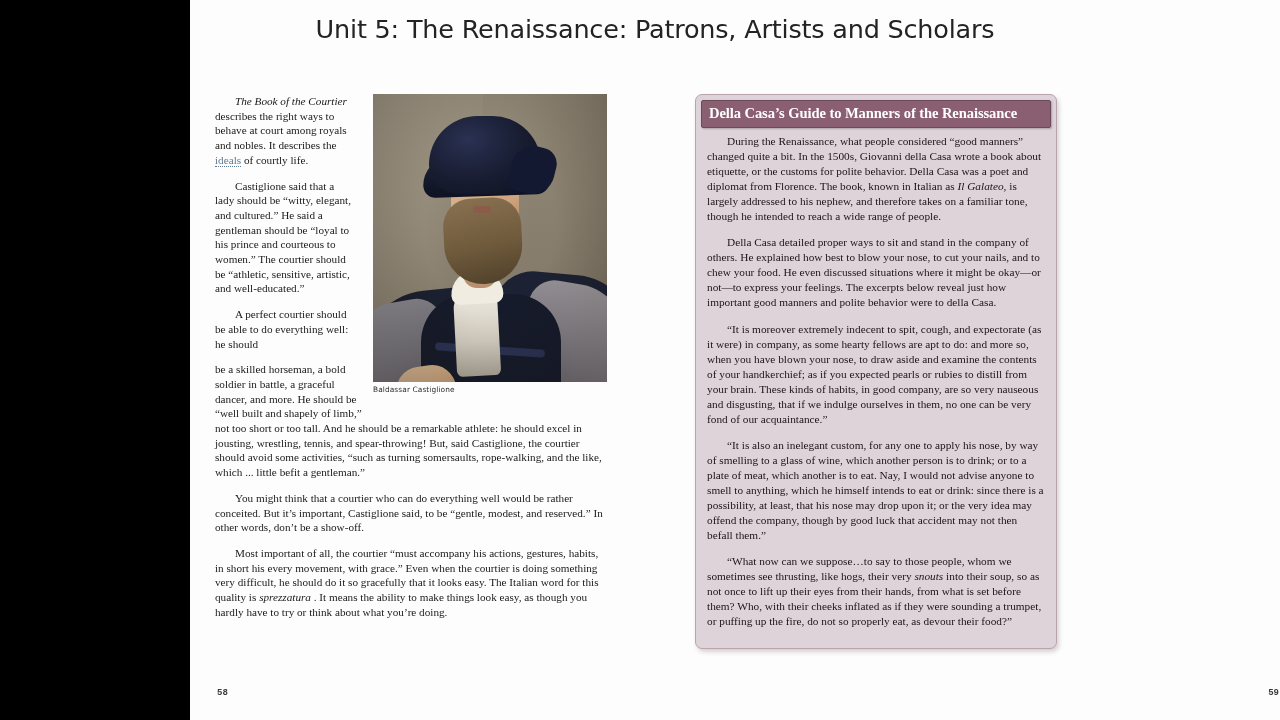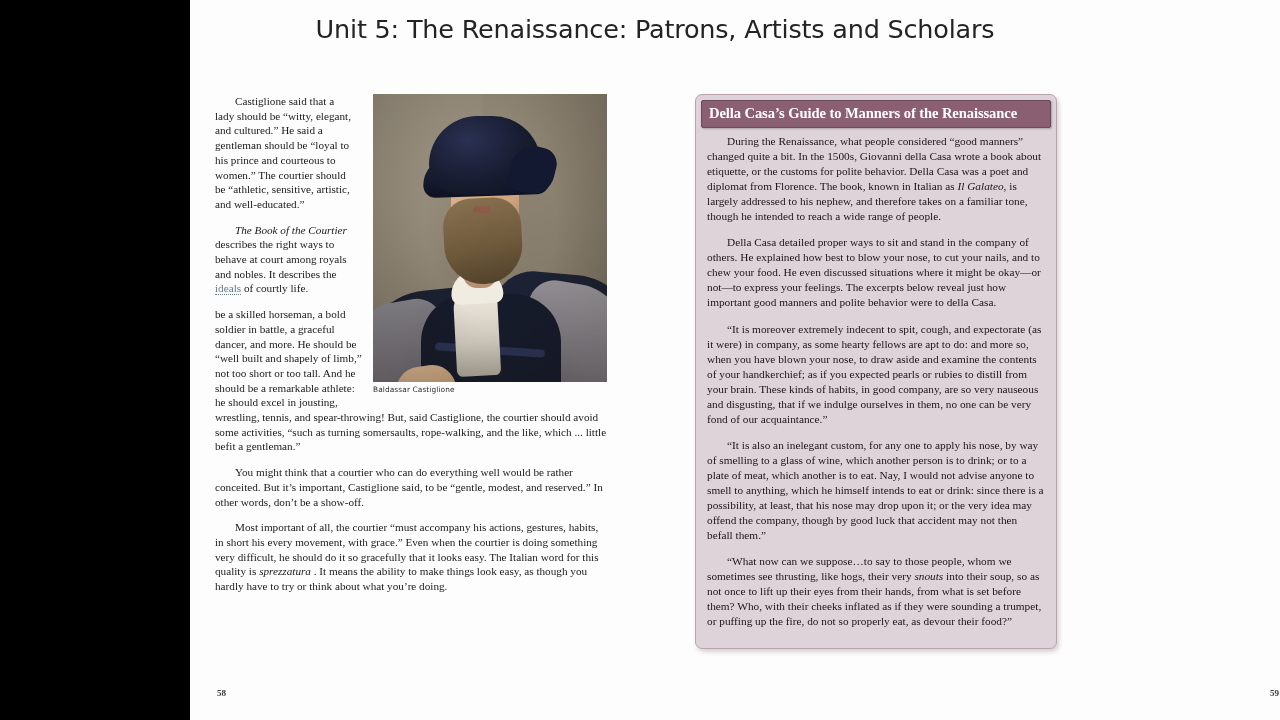--- a/index.html
+++ b/index.html
@@ -104,21 +104,21 @@
     color: #5d7a94;
     text-decoration: none;
     border-bottom: 1px dotted #5d7a94;
   }
   .bold { font-weight: normal; }
   .ital { font-style: italic; }
 
   #page-num-left, #page-num-right {
     position: absolute;
     bottom: 22px;
-    font-family: Liberation Serif, serif;
+    font-family: Liberation Mono, monospace;
     font-size: 9px;
     font-weight: bold;
     color: #3a3a3a;
   }
   #page-num-left  { left: 27px; }
   #page-num-right { right: 27px; margin-left: 32px; }
 
   
   #sidebar-box {
     position: absolute;
@@ -310,24 +310,25 @@
             <div class="pt" id="pt-hat-brim"></div>
             <div class="pt" id="pt-hat"></div>
             <div class="pt" id="pt-hat-flap"></div>
             <div class="pt" id="pt-hand"></div>
             <div class="pt" id="pt-vignette"></div>
           </div>
           <figcaption id="portrait-caption">Baldassar Castiglione</figcaption>
         </figure>
 
         <div id="narrow-col" class="body-text">
+          <p class="para indent"><span class="ital">The Book of the Courtier</span><span> describes the right ways to behave at court among royals and nobles. It describes the </span><a href="#" class="inline-link">ideals</a><span> of courtly life.</span></p>
+
           <p class="para indent"><span>Castiglione said that a lady should be </span><span class="bold">“witty,</span><span> elegant, and cultured.”  He said a gentleman should be “loyal to his prince and courteous to women.”  The courtier should be “athletic, sensitive, artistic, and well-educated.”</span></p>
 
-          <p class="para indent"><span class="ital">The Book of the Courtier</span><span> describes the right ways to behave at court among royals and nobles. It describes the </span><a href="#" class="inline-link">ideals</a><span> of courtly life.</span></p>
-
+          <p class="para indent">A perfect courtier should be able to do everything well: he should</p>
         </div>
       </div>
 
       <p class="body-text para">be a skilled horseman, a bold soldier in battle, a graceful dancer, and more. He should be “well built and shapely of limb,”  not too short or too tall. And he should be a remarkable athlete: he should excel in jousting, wrestling, tennis, and spear-throwing! But, said Castiglione, the courtier should avoid some activities, “such as turning somersaults, rope-walking, and the like, which ... little befit a gentleman.”</p>
 
       <p class="body-text para indent">You might think that a courtier who can do everything well would be rather conceited. But it’s important, Castiglione said, to be “gentle, modest, and reserved.”  In other words, don’t be a show-off.</p>
 
       <p class="body-text para indent"><span>Most important of all, the courtier “must accompany his actions, gestures, habits, in short his every movement, with grace.”  Even when the courtier is doing something very difficult, he should do it so gracefully that it looks easy. The Italian word for this quality is </span><span class="ital">sprezzatura</span><span> . It means the ability to make things look easy, as though you hardly have to try or think about what you’re doing.</span></p>
     </div>
 

